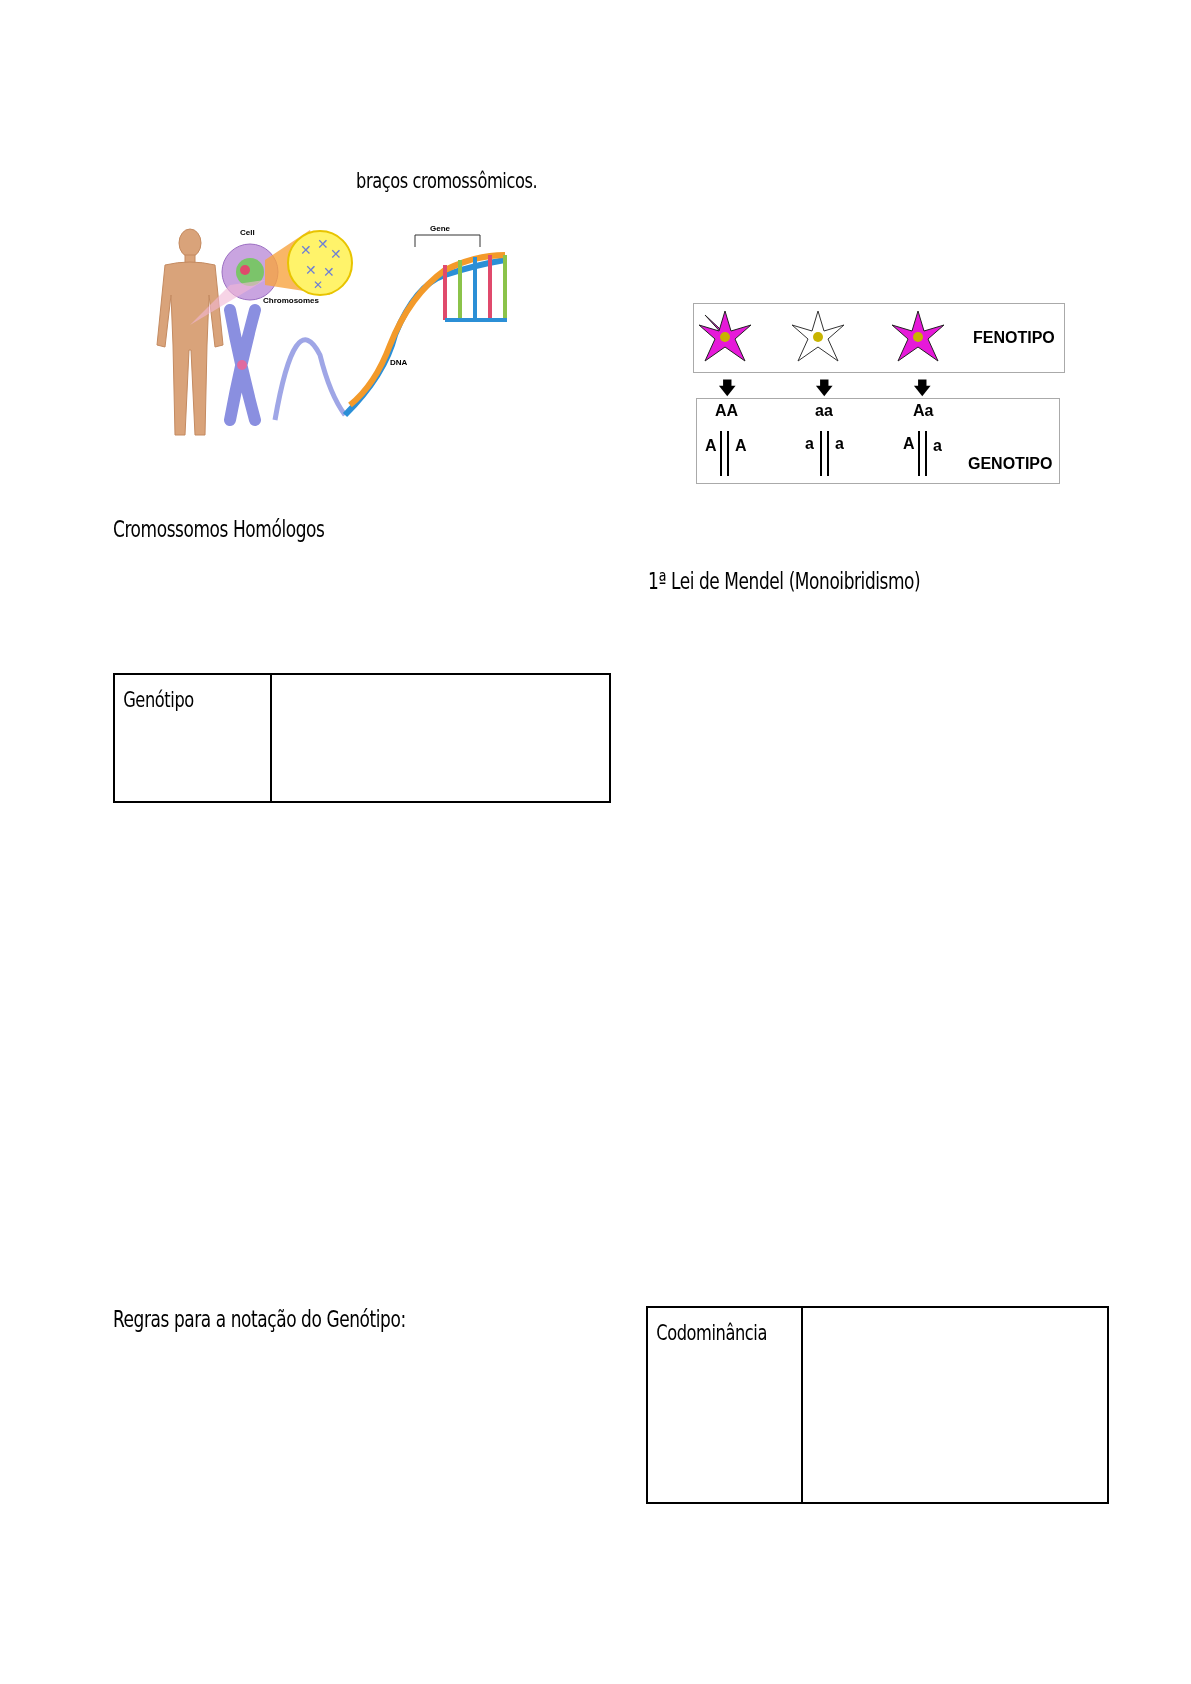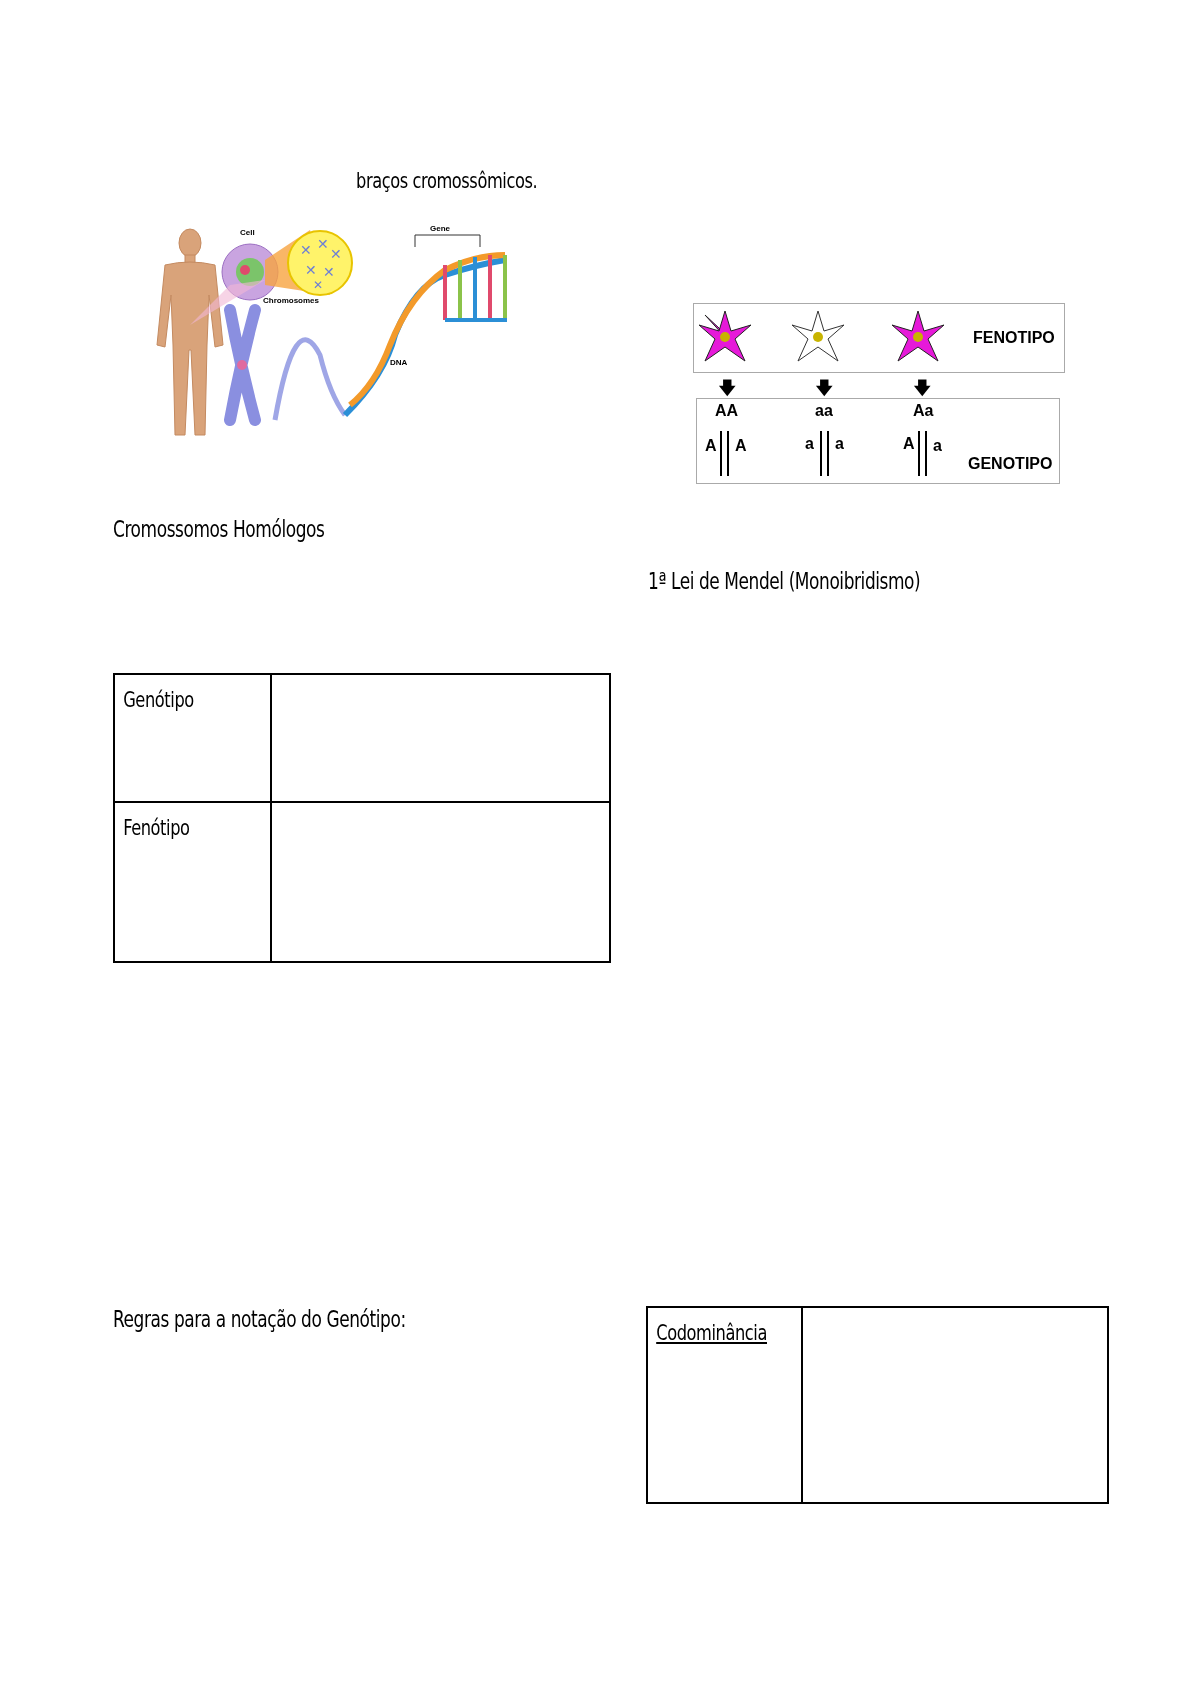--- a/index.html
+++ b/index.html
@@ -124,31 +124,25 @@
 <div class="abs heading hand" style="left:113px; top:1306px;">Regras para a notação do Genótipo:</div>
 
 <table class="grid" style="left:113px; top:673px; width:498px;">
   <tbody>
       <tr style="height:128px;">
     <td style="width:155px;">
           <div class="cell-label hand">Genótipo</div>
         </td>
     <td></td>
   </tr>
-  <tr style="height:160px;">
-    <td>
-          <div class="cell-label hand">Fenótipo</div>
-        </td>
-    <td></td>
-  </tr>
 </tbody>
   </table>
 
 <table class="grid" style="left:646px; top:1306px; width:463px;">
   <tbody>
       <tr style="height:196px;">
-    <td style="width:134px;text-decoration:underline;">
+    <td style="width:134px;">
           <div class="cell-label hand">Codominância</div>
         </td>
     <td></td>
   </tr>
 </tbody>
   </table>
 
 </body></html>

